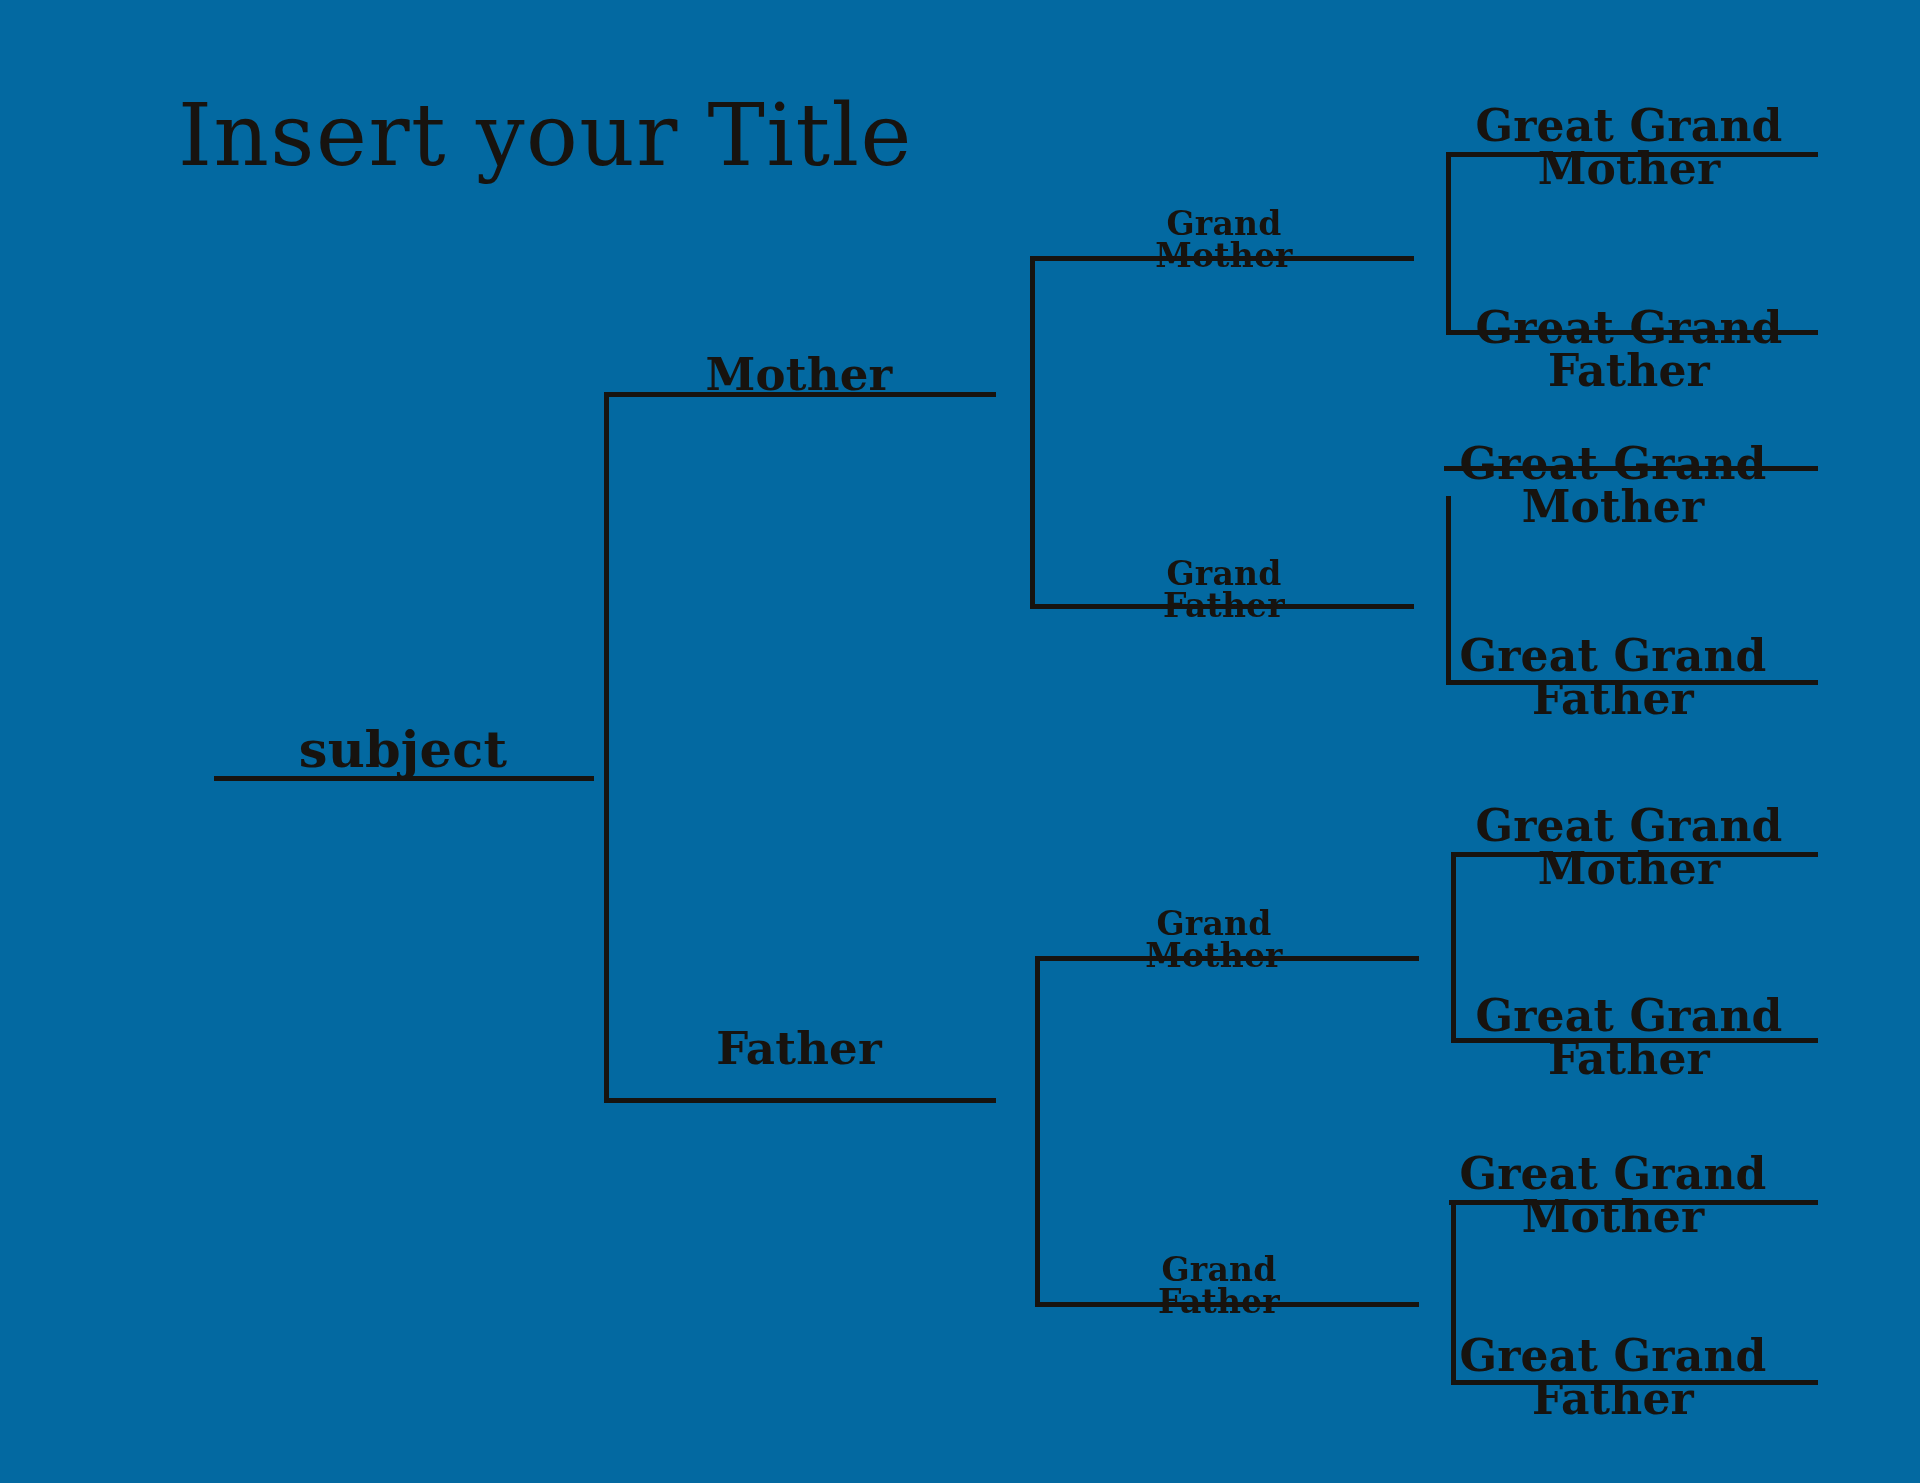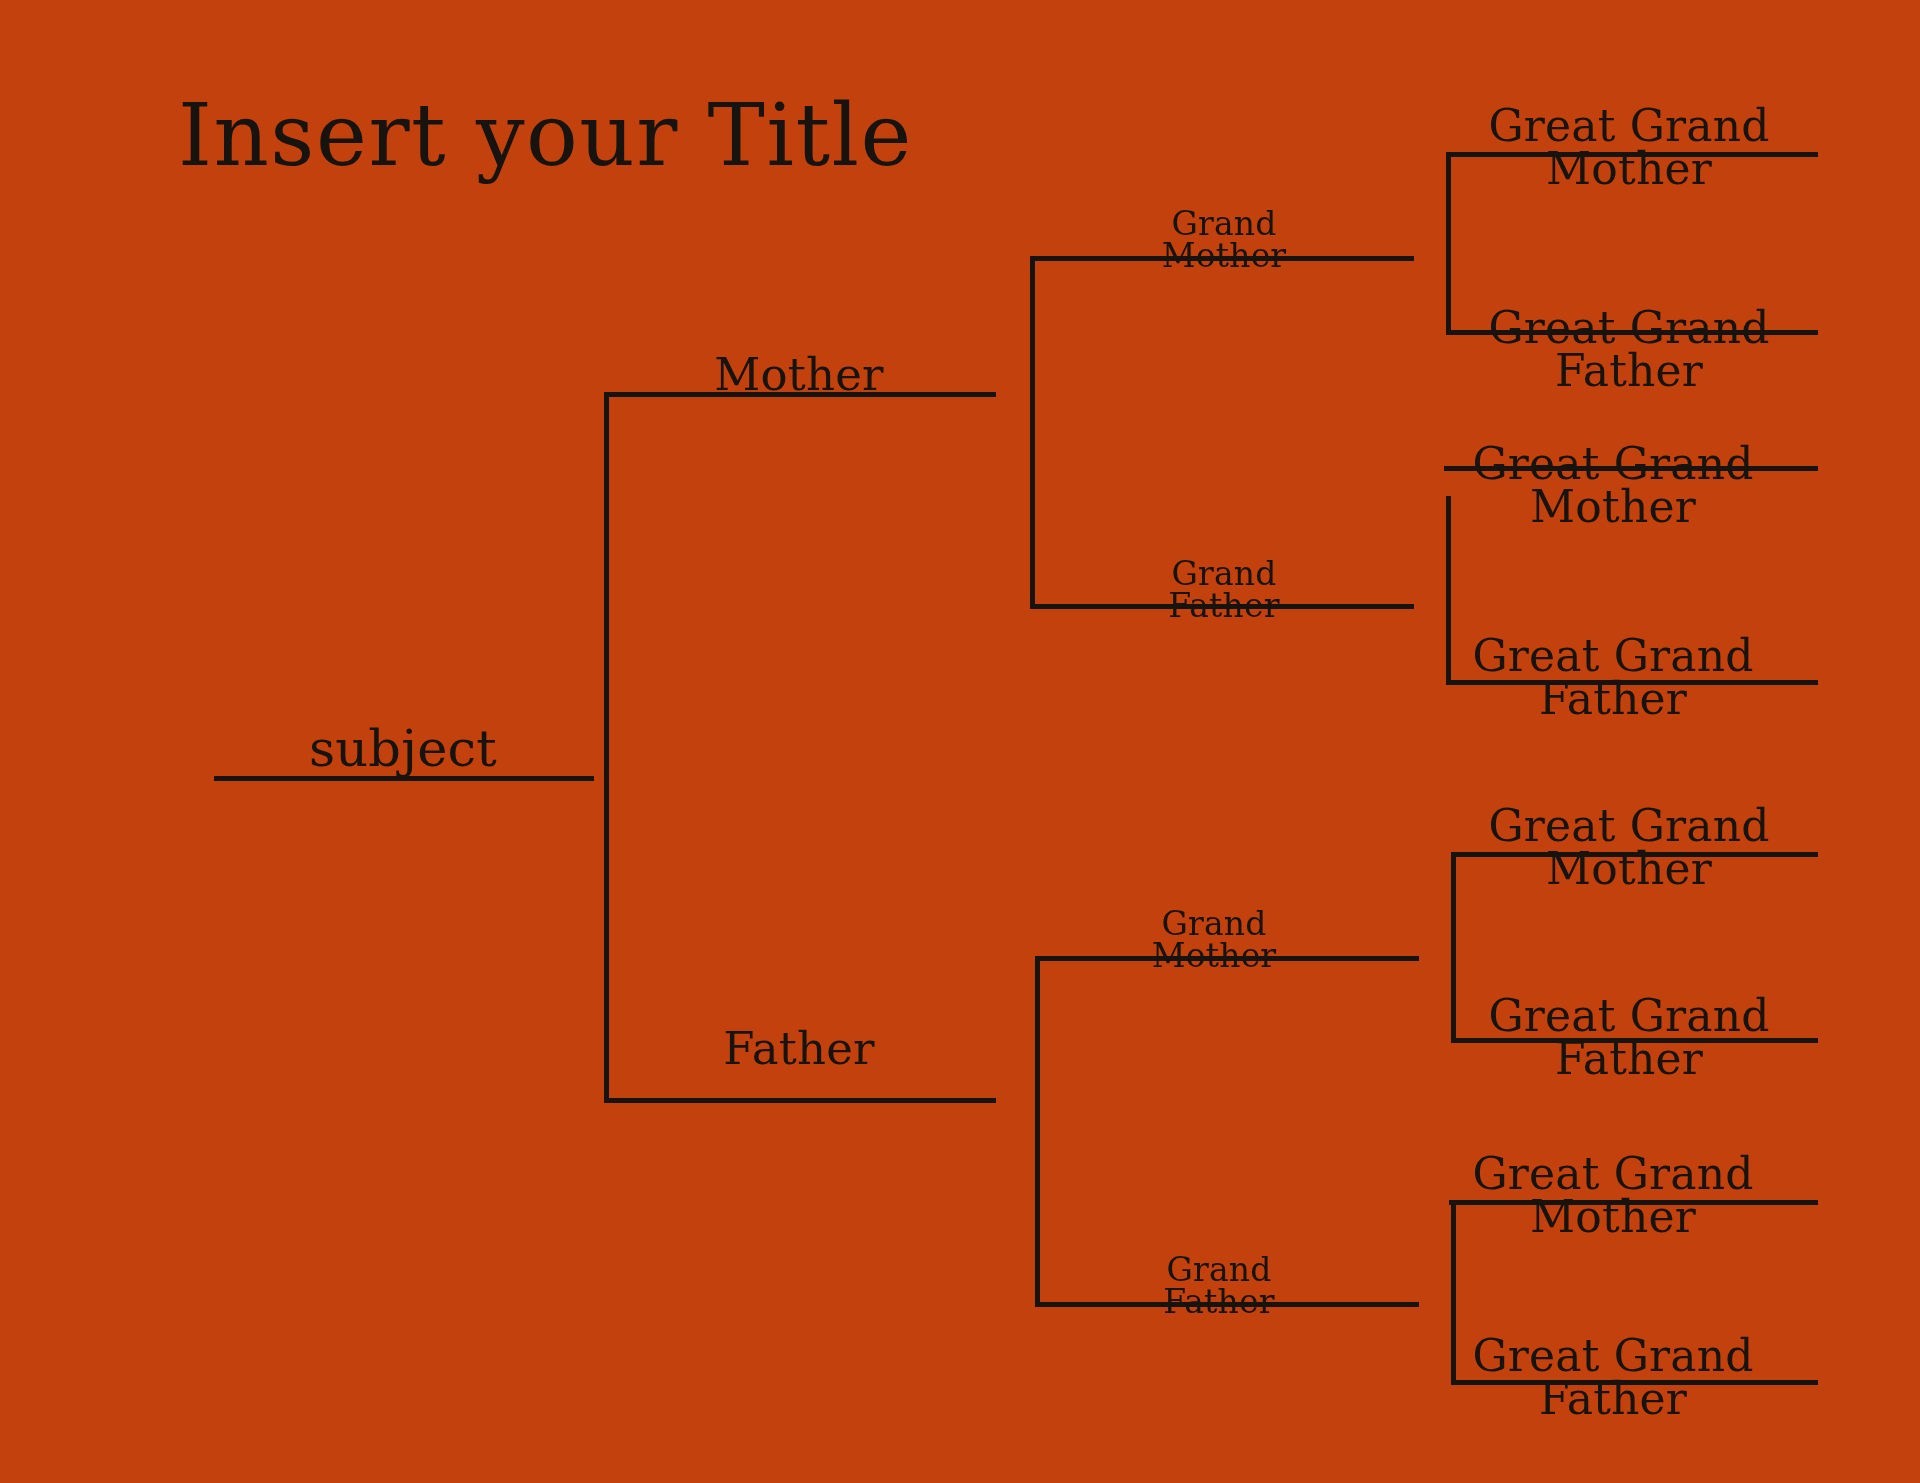--- a/index.html
+++ b/index.html
@@ -8,42 +8,42 @@
     padding: 0;
     background: #F7F0DD;
   }
   body {
     font-family: "DejaVu Serif", "Liberation Serif", serif;
   }
   #canvas {
     position: relative;
     width: 1920px;
     height: 1483px;
-    background: #c2410c;
+    background: #0369a1;
     overflow: hidden;
   }
   
   .hline {
     position: absolute;
     height: 0;
     border-top: 5px solid #17130F;
     box-sizing: border-box;
   }
   .vline {
     position: absolute;
     width: 0;
     border-left: 5px solid #17130F;
     box-sizing: border-box;
   }
   
   .label {
     position: absolute;
     color: #17130F;
     font-family: "DejaVu Serif", "Liberation Serif", serif;
-    font-weight: 400;
+    font-weight: 700;
     letter-spacing: 0.2px;
     line-height: 1.02;
     text-align: center;
     white-space: nowrap;
     -webkit-font-smoothing: antialiased;
   }
   .label.two-line {
     white-space: normal;
     line-height: 0.98;
   }

